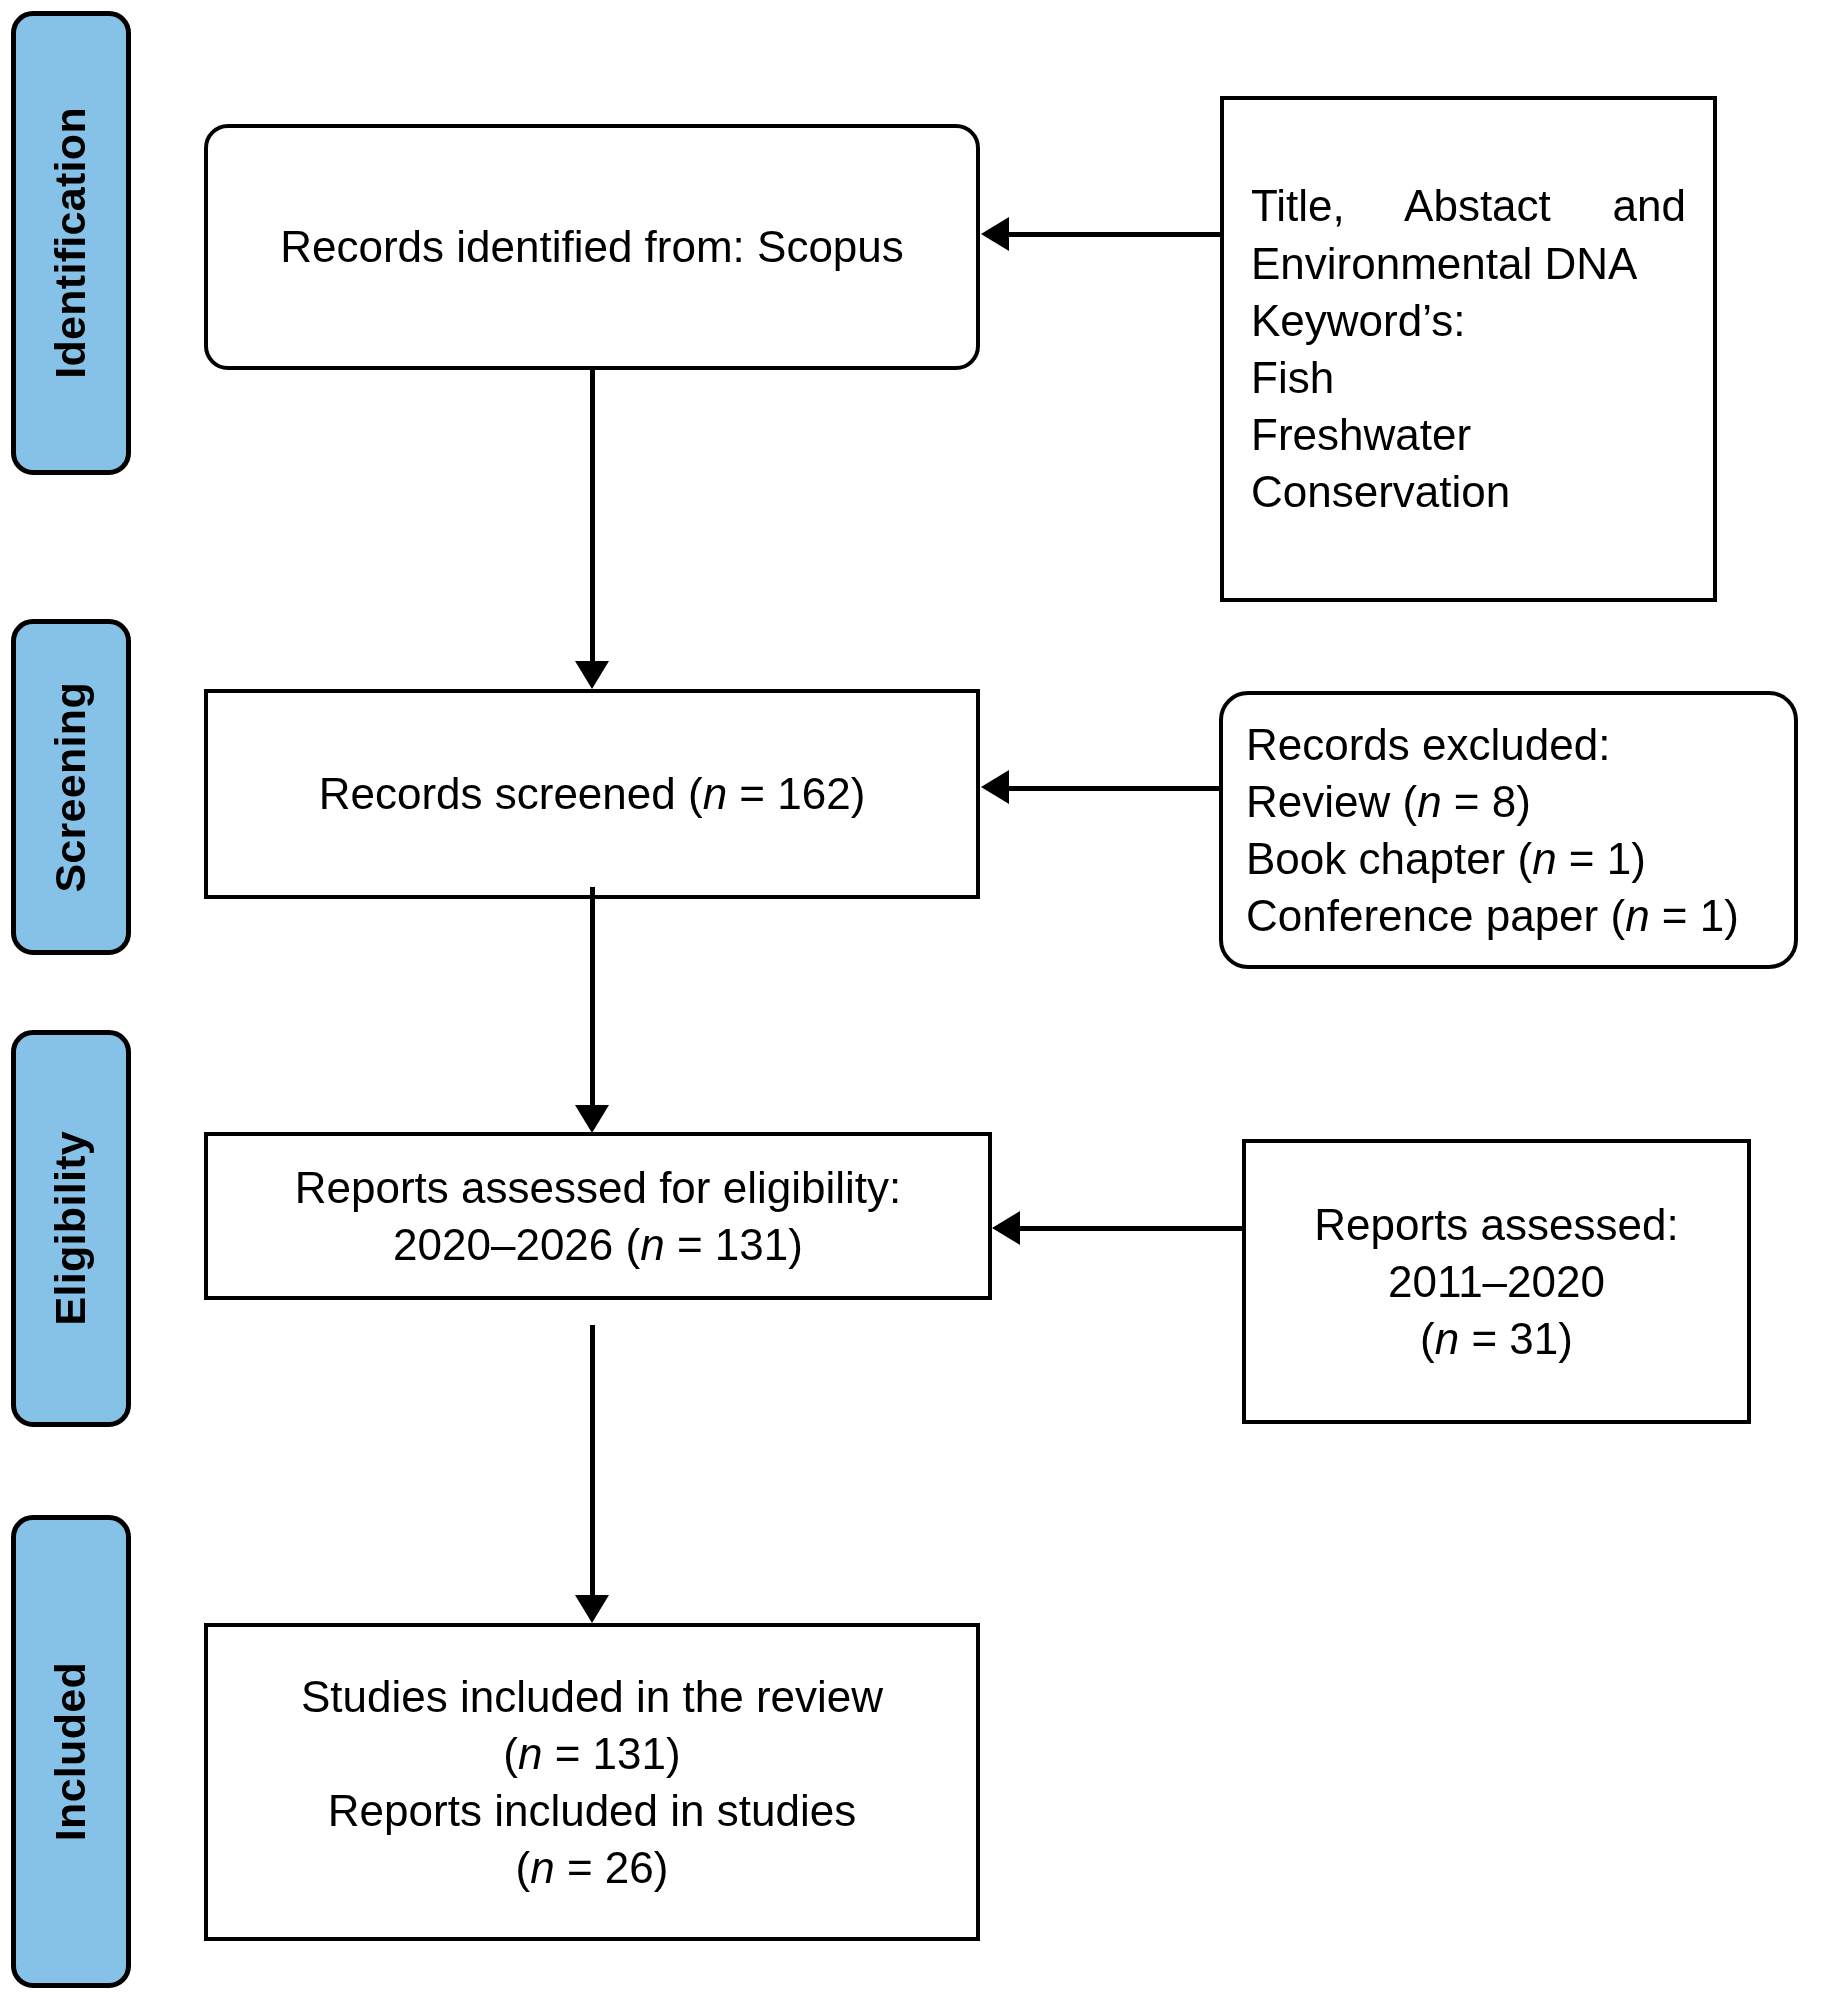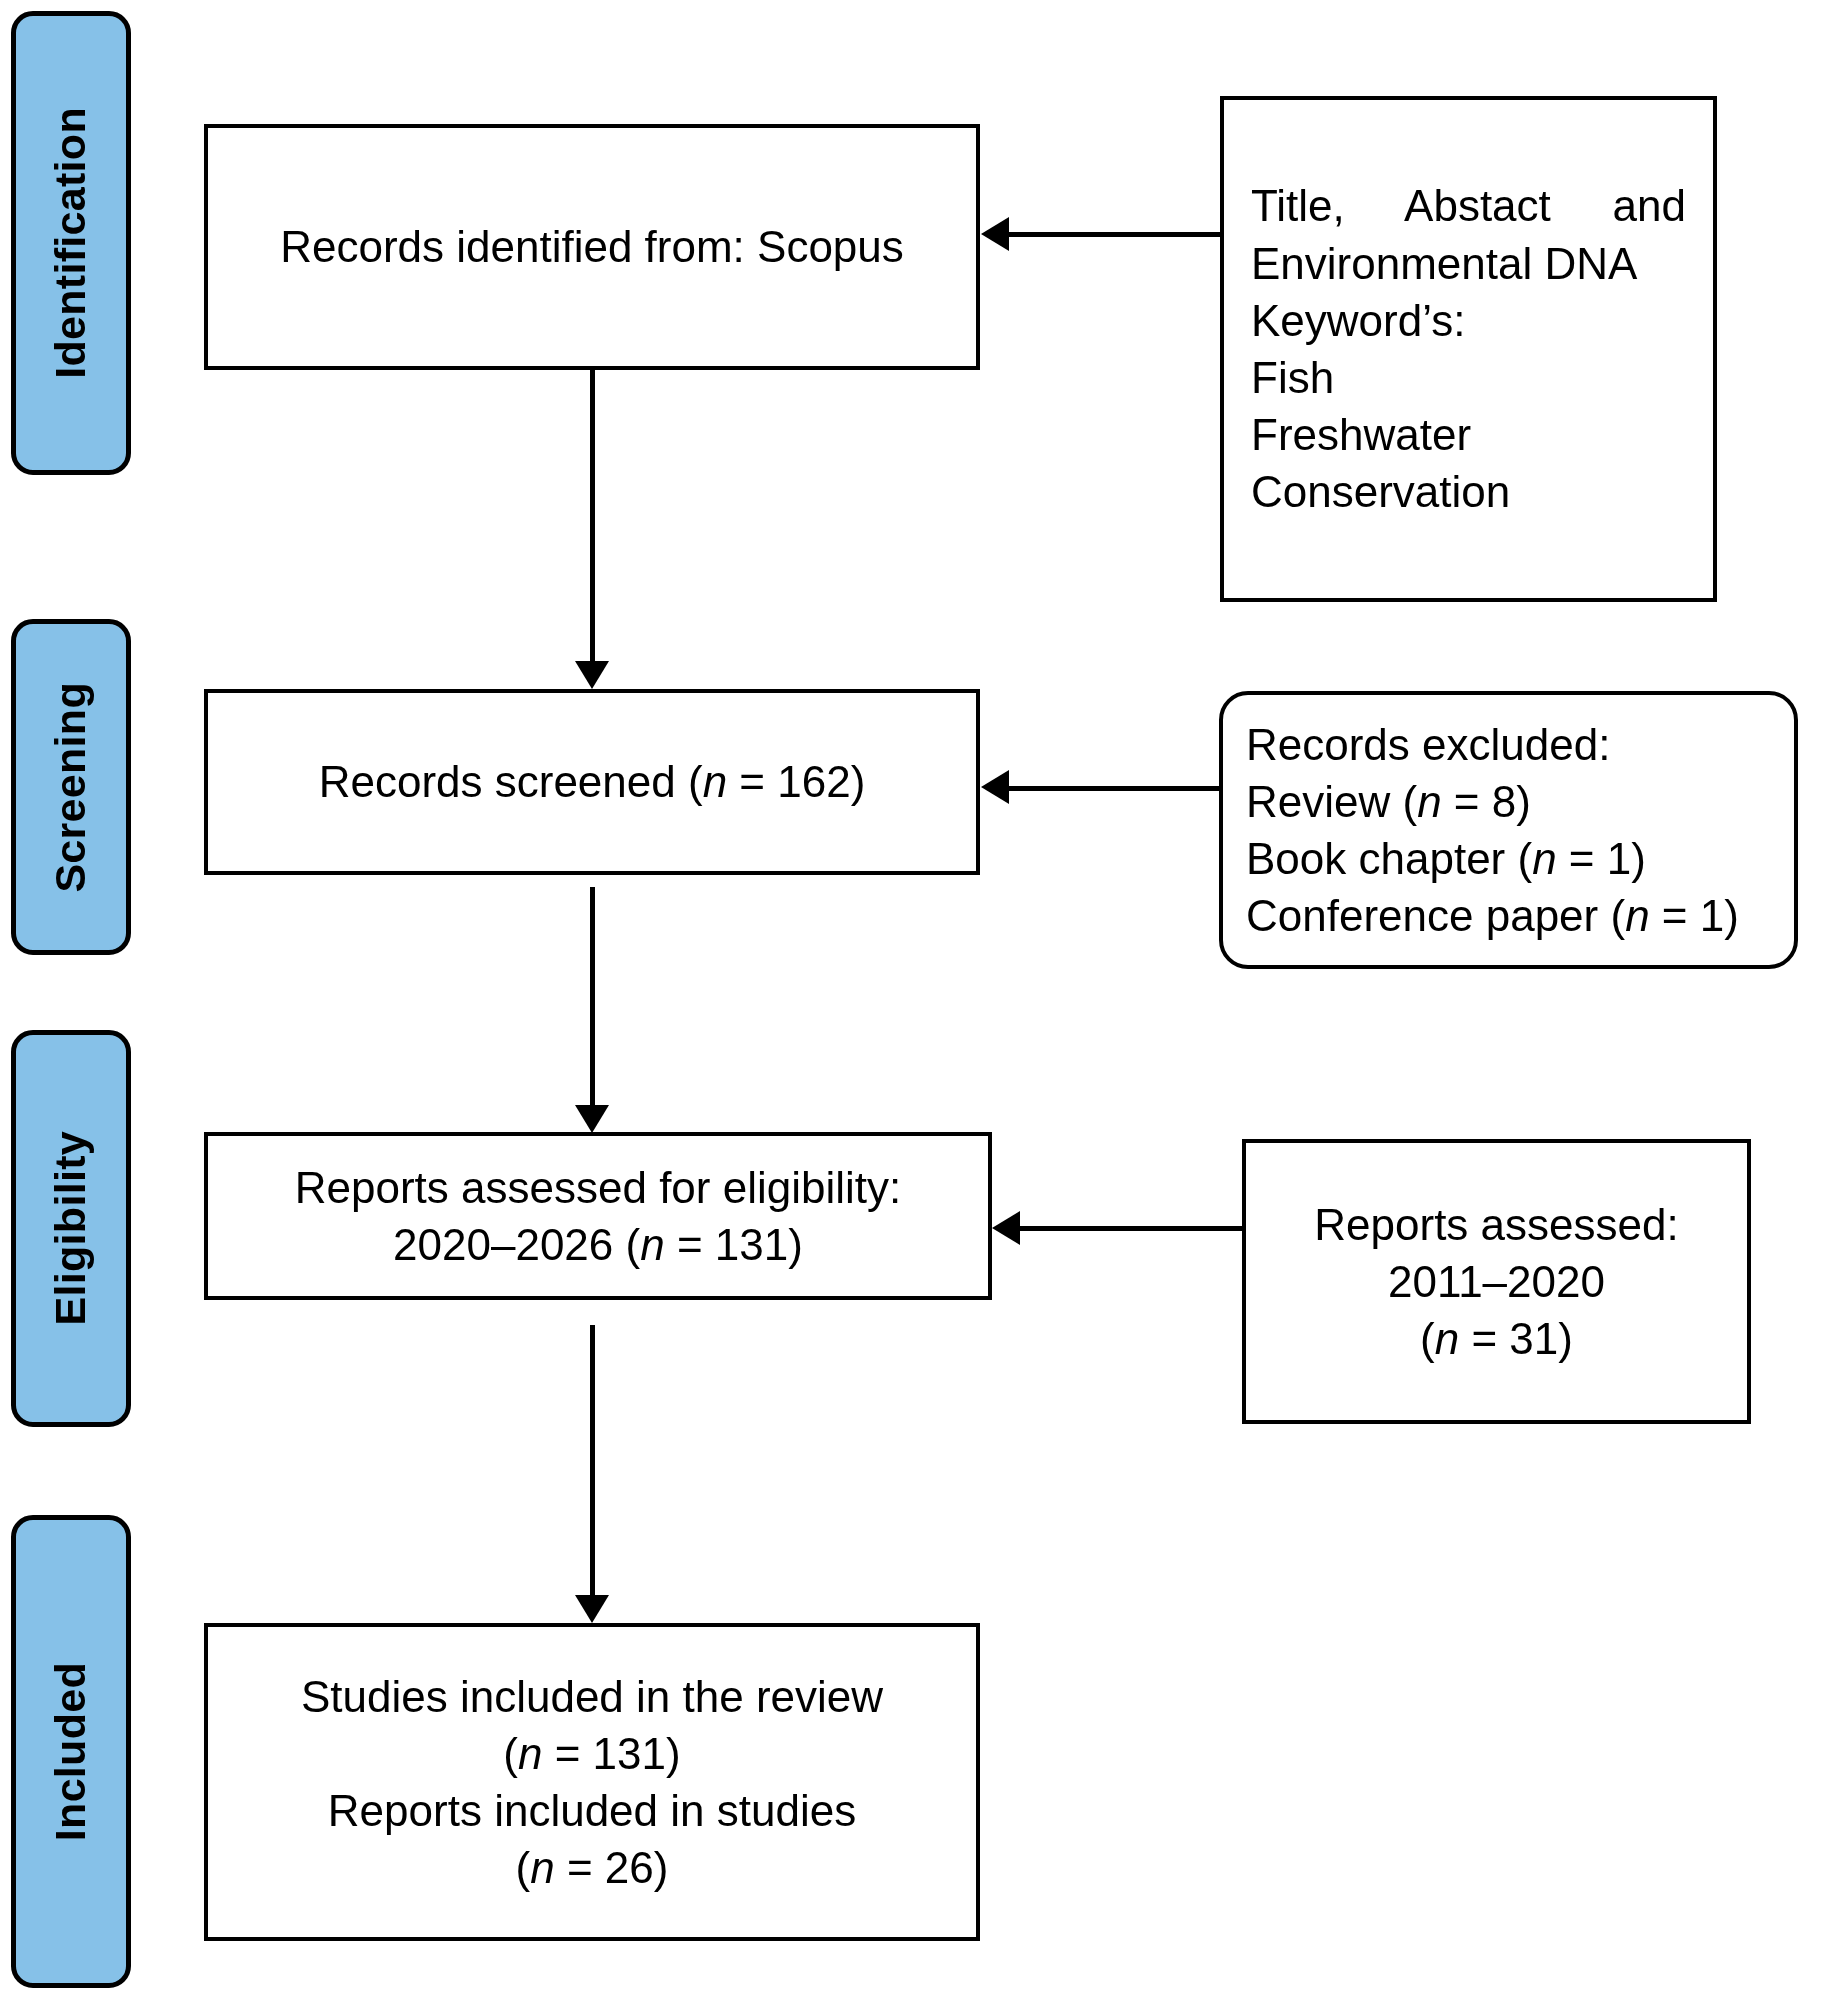--- a/index.html
+++ b/index.html
@@ -83,38 +83,38 @@
   </div>
 
   <div class="phase" style="left:10.5px;top:1030px;width:120px;height:397px;">
     <span class="phase-label">Eligibility</span>
   </div>
 
   <div class="phase" style="left:10.5px;top:1515px;width:120px;height:473px;">
     <span class="phase-label">Included</span>
   </div>
 
-  <div class="fbox c-center" style="left:204px;top:124px;width:776px;height:246px;">
+  <div class="fbox c-center" style="left:204px;top:124px;width:776px;height:246px;border-radius:24px;">
     <div class="txt">
       <div>Records identified from: Scopus</div>
     </div>
   </div>
 
   <div class="fbox c-just" style="left:1220px;top:96px;width:497px;height:506px;">
     <div class="txt" style="padding:0 27px;">
       <div class="just-line"><span>Title,</span> <span>Abstact</span> <span>and</span></div>
       <div>Environmental DNA</div>
       <div>Keyword’s:</div>
       <div>Fish</div>
       <div>Freshwater</div>
       <div>Conservation</div>
     </div>
   </div>
 
-  <div class="fbox c-center" style="left:204px;top:689px;width:776px;height:186px;">
+  <div class="fbox c-center" style="left:204px;top:689px;width:776px;height:210px;">
     <div class="txt">
       <div><span>Records screened (</span><span class="ital">n</span><span> = 162)</span></div>
     </div>
   </div>
 
   <div class="fbox c-left" style="left:1219px;top:691px;width:579px;height:278px;border-radius:29px;">
     <div class="txt">
       <div>Records excluded:</div>
       <div><span>Review (</span><span class="ital">n</span><span> = 8)</span></div>
       <div><span>Book chapter (</span><span class="ital">n</span><span> = 1)</span></div>

